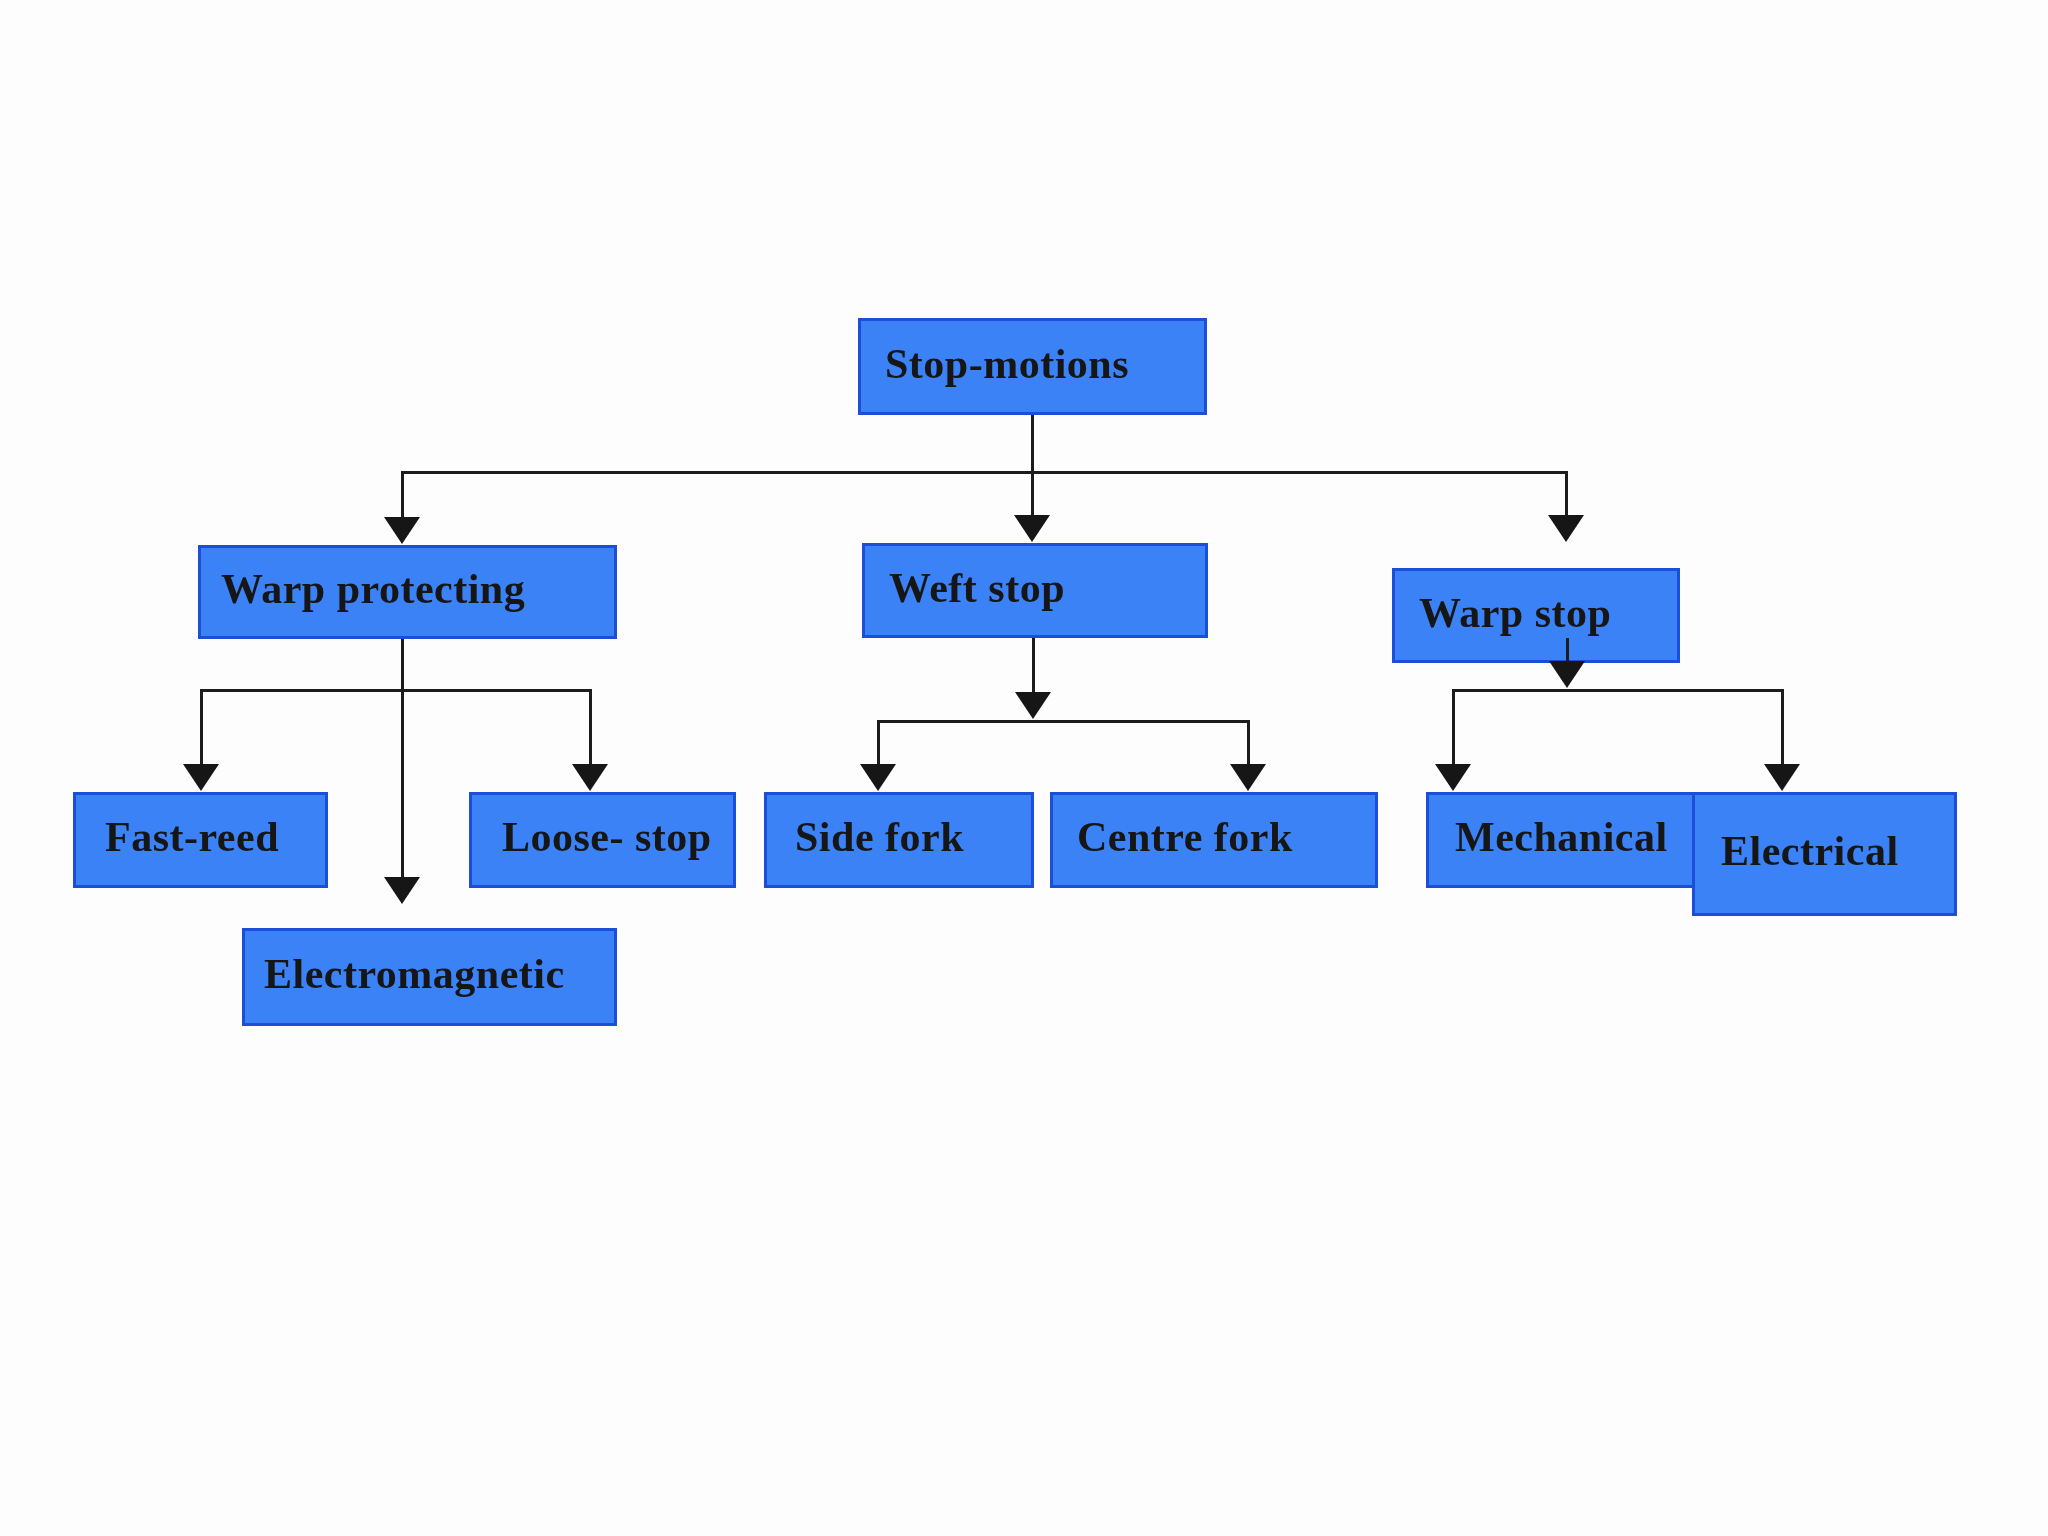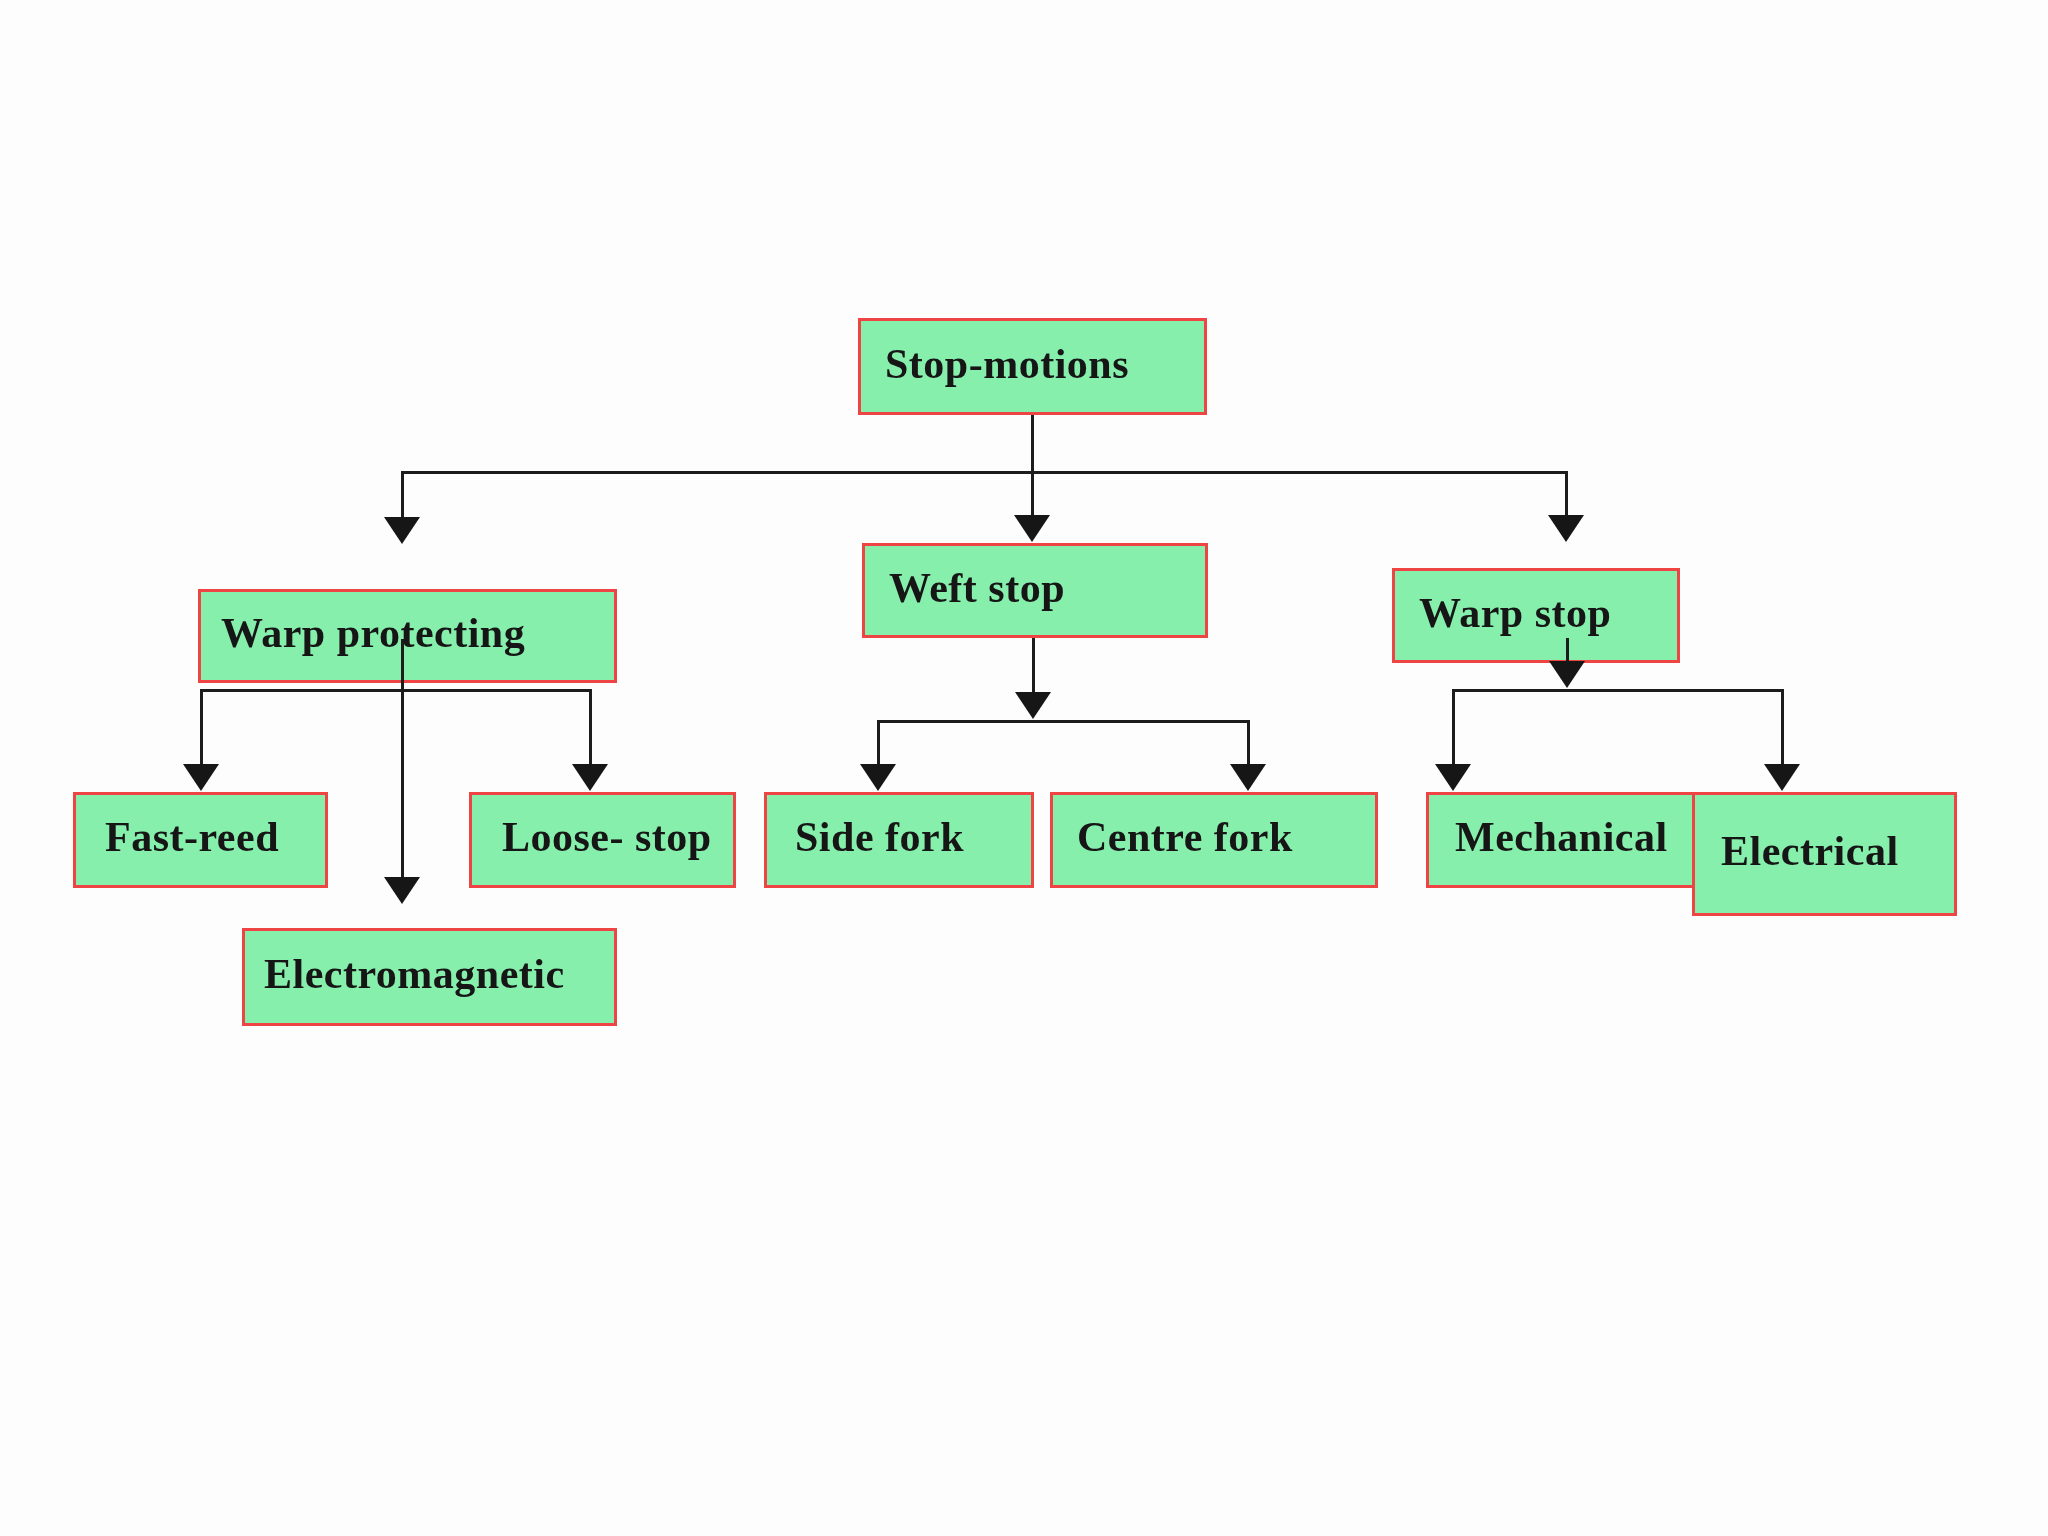--- a/index.html
+++ b/index.html
@@ -11,22 +11,22 @@
     position: relative;
     width: 2048px;
     height: 1536px;
     background: #fdfdfd;
     overflow: hidden;
     font-family: "Liberation Serif", "DejaVu Serif", serif;
   }
   .node {
     position: absolute;
     box-sizing: border-box;
-    border: 3px solid #ef4444;
-    background: #86efac;
+    border: 3px solid #1d4ed8;
+    background: #3b82f6;
     display: flex;
     align-items: center;
     padding-left: 24px;
     padding-bottom: 6px;
   }
   .node-label {
     font-weight: bold;
     font-size: 42px;
     color: #161616;
     letter-spacing: 0.5px;
@@ -49,21 +49,21 @@
 </style>
 </head>
 <body>
 
 <div class="canvas">
 
   <div class="node" style="left:858px; top:318px; width:349px; height:97px;">
     <span class="node-label">Stop-motions</span>
   </div>
 
-  <div class="node" style="left:198px; top:545px; width:419px; height:94px; padding-left:20px;margin-top:44px;">
+  <div class="node" style="left:198px; top:545px; width:419px; height:94px; padding-left:20px;">
     <span class="node-label">Warp protecting</span>
   </div>
 
   <div class="node" style="left:862px; top:543px; width:346px; height:95px;">
     <span class="node-label">Weft stop</span>
   </div>
 
   <div class="node" style="left:1392px; top:568px; width:288px; height:95px;">
     <span class="node-label">Warp stop</span>
   </div>

